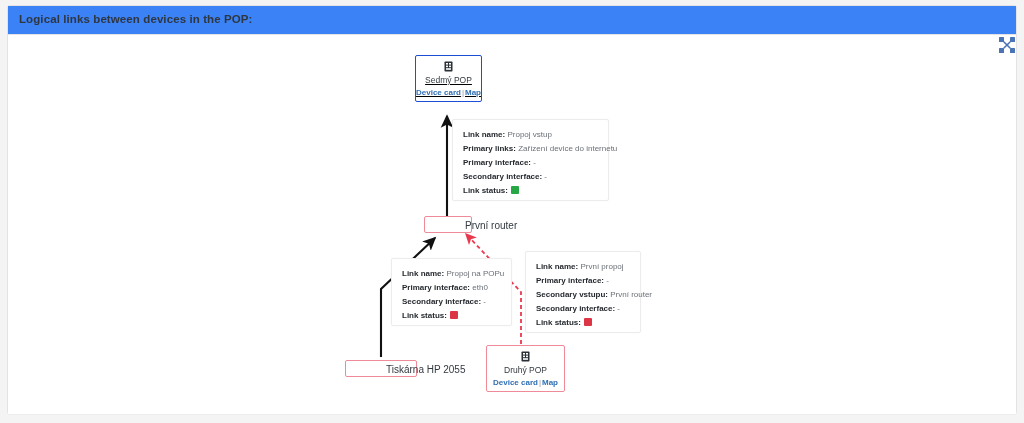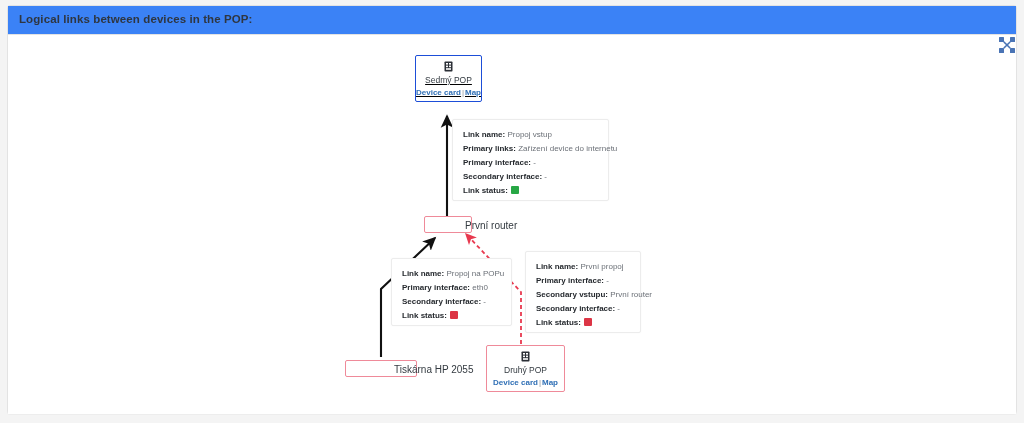--- a/index.html
+++ b/index.html
@@ -212,21 +212,21 @@
     <div class="node-label">Sedmý POP</div>
     <div class="node-links">
       <a>Device card</a><span class="sep">|</span><a>Map</a>
     </div>
   </div>
 
   <div class="node red simple" style="left:424px; top:216px; width:48px; height:17px; padding:3px 4px;">
     <div class="node-label">První router</div>
   </div>
 
-  <div class="node red simple" style="left:345px; top:360px; width:72px; height:17px; padding:3px 12px;">
+  <div class="node red simple" style="left:345px; top:360px; width:72px; height:17px; padding:3px 4px;">
     <div class="node-label">Tiskárna HP 2055</div>
   </div>
 
   <div class="node red" style="left:486px; top:345px; width:79px; height:47px;">
     <svg class="node-icon" viewBox="0 0 9 11">
       <rect x="0.5" y="0.5" width="8" height="10" rx="0.8" fill="#2b2f36"></rect>
       <rect x="2" y="2" width="2" height="1.6" fill="#ffffff"></rect>
       <rect x="5" y="2" width="2" height="1.6" fill="#ffffff"></rect>
       <rect x="2" y="4.6" width="2" height="1.6" fill="#ffffff"></rect>
       <rect x="5" y="4.6" width="2" height="1.6" fill="#ffffff"></rect>

